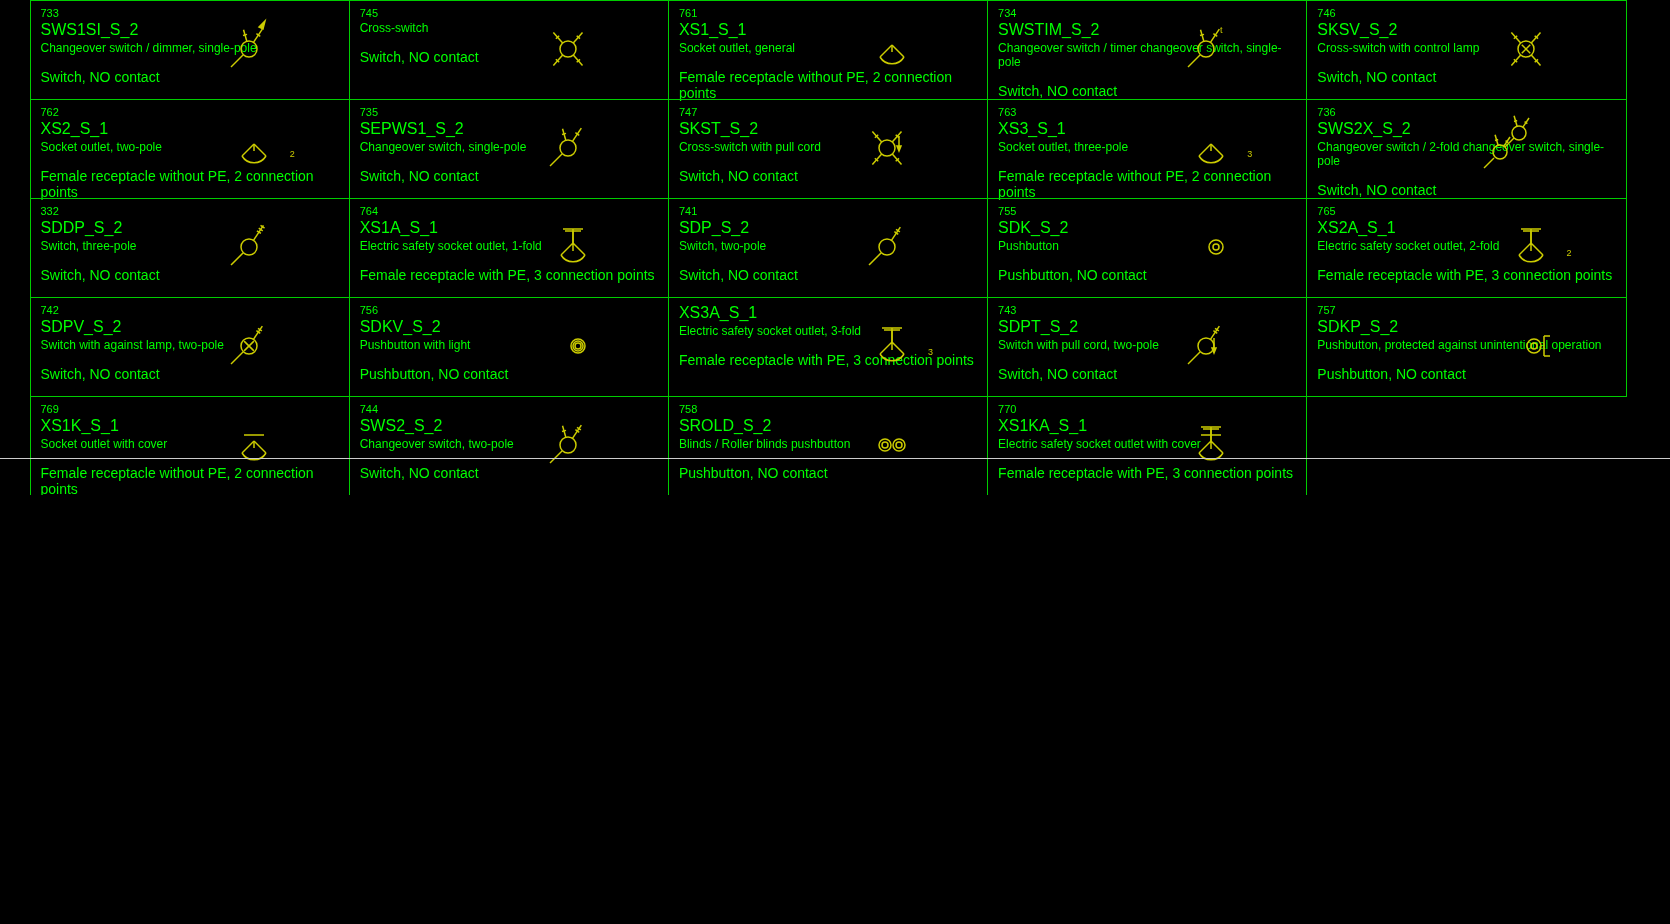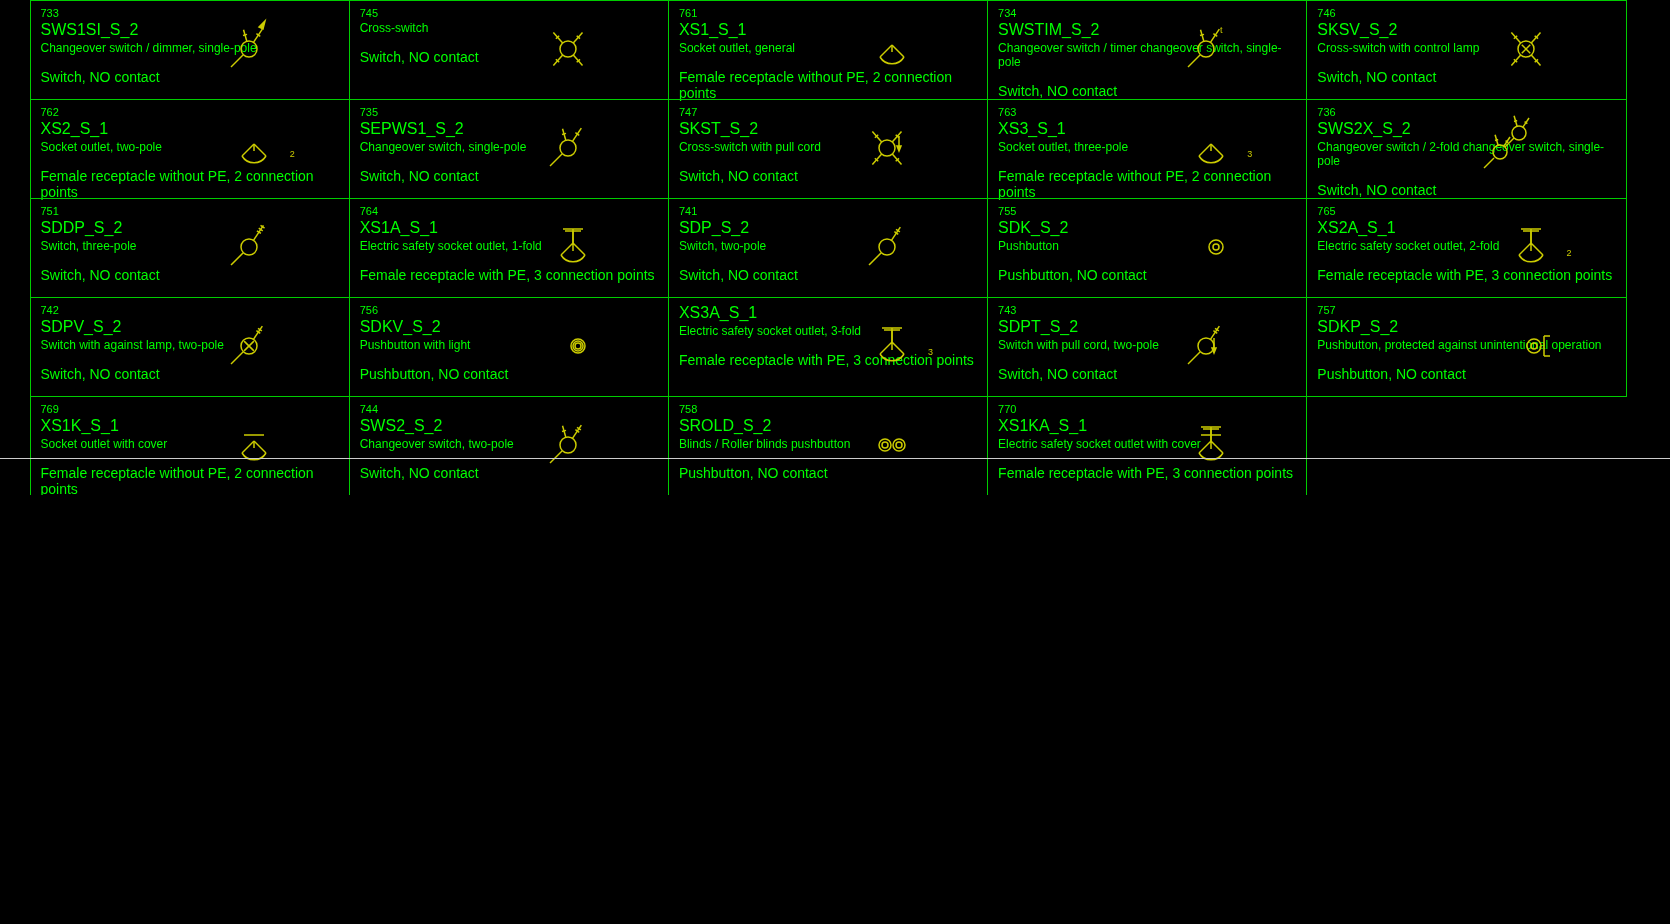--- a/index.html
+++ b/index.html
@@ -222,21 +222,21 @@
           <line x1="-21.007799687136185" y1="-7.571276606041301" x2="-17.833775064665886" y2="-8.474364473279174"></line>
           <line x1="6.888991631137216" y1="-20.820287286117818" x2="13.000264194352841" y2="-29.966453021445815"></line>
           <line x1="8.57270305244583" y1="-26.31006103826416" x2="11.316552773044227" y2="-24.476679269299474"></line>
           <line x1="1.0843590694954197" y1="-21.732779502209734" x2="-1.925933821297492" y2="-32.31286157711074"></line>
           <line x1="-2.0077996871361865" y1="-26.5712766060413" x2="1.1662249353341143" y2="-27.474364473279174"></line>
         </svg>
       
     </div>
     </div>
     <div class="cell">
-    <div class="num">751</div>
+    <div class="num">332</div>
     <div class="code">SDDP_S_2</div>
     <div class="desc">Switch, three-pole</div>
     <div class="sub">Switch, NO contact</div>
     <div class="symbol"><svg width="60" height="60" viewBox="-30 -30 60 60" stroke="#cccc00" fill="none" stroke-width="1.5">
           <line x1="-18" y1="18" x2="-6" y2="6"></line>
           <circle cx="0" cy="0" r="8"></circle>
           <line x1="4.444561864156818" y1="-6.651756898420362" x2="14.44482605850966" y2="-21.618209919866175"></line>
           <line x1="7.929992341240868" y1="-16.229495470993825" x2="11.959422000860894" y2="-13.537116649437293"></line>
           <line x1="9.73003989622438" y1="-18.92345701485407" x2="13.759469555844404" y2="-16.231078193297538"></line>
           <line x1="11.53008745120789" y1="-21.617418558714316" x2="15.559517110827919" y2="-18.925039737157785"></line>

